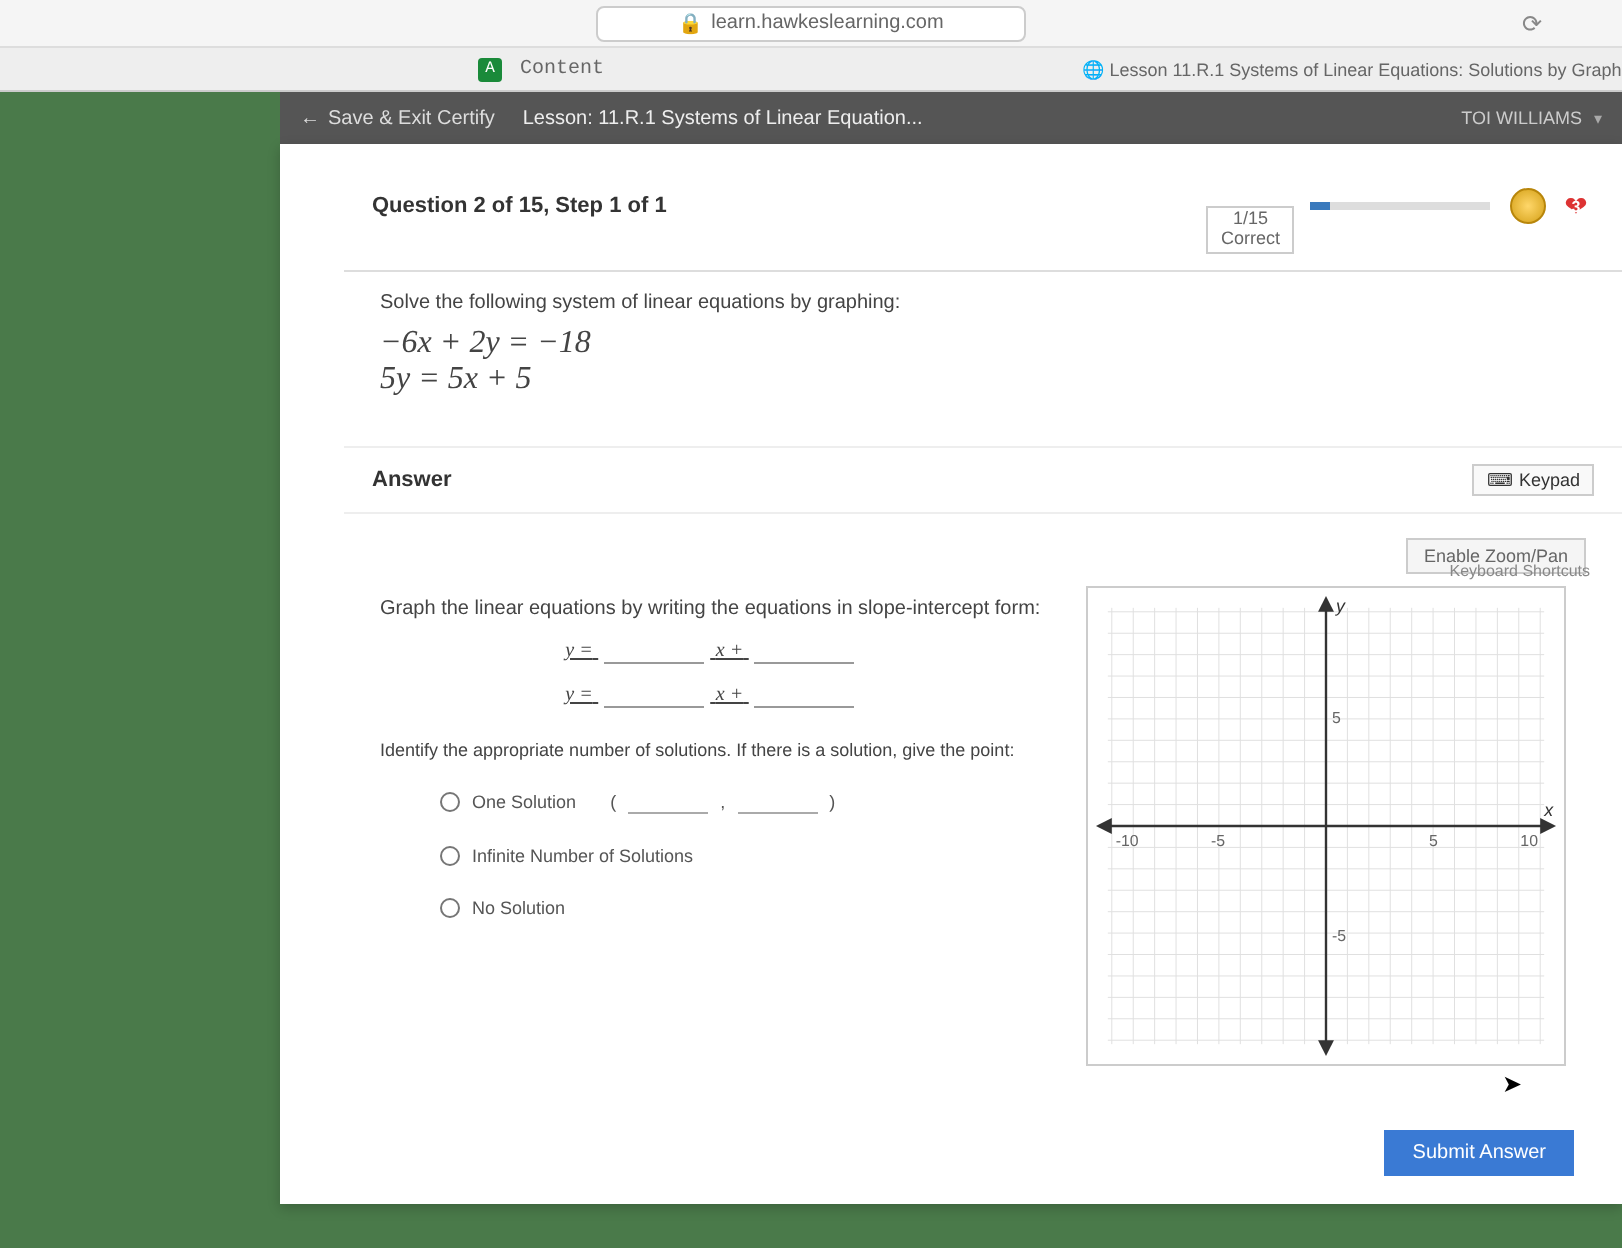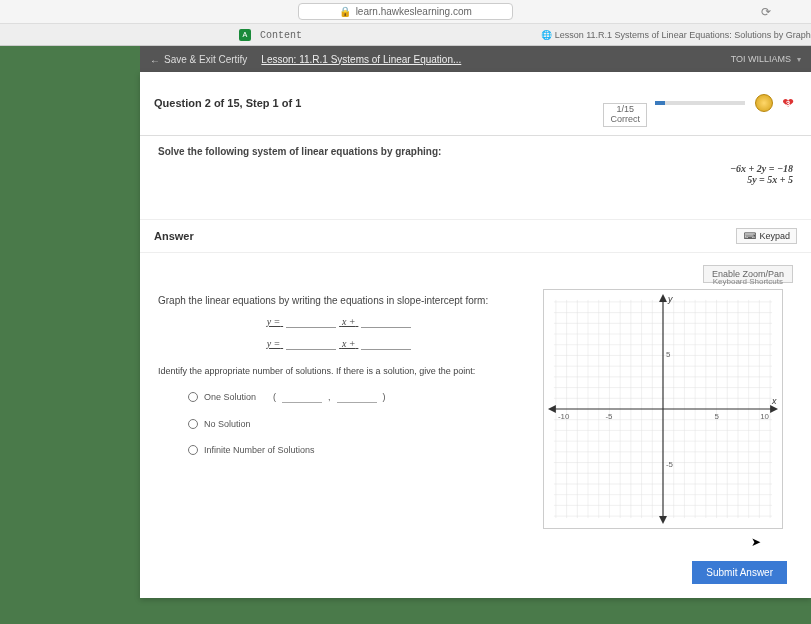--- a/index.html
+++ b/index.html
@@ -54,54 +54,55 @@
 .header-bar {
   background: #555;
   color: #fff;
   height: 26px;
   display: flex;
   align-items: center;
   padding: 0 10px;
   font-size: 10px;
 }
 .save-exit { color:#ddd; margin-right: 14px; display:flex; align-items:center; gap:4px;}
-.lesson-title { color:#eee;text-decoration:underline; }
+.lesson-title { color:#eee; }
 .user-name { margin-left: auto; color:#ccc; font-size:9px;}
 .user-arrow { margin-left:6px; font-size:8px; color:#aaa;}
 .main {
   background: #fff;
   margin: 0;
   min-height: 520px;
   box-shadow: 0 2px 6px rgba(0,0,0,0.2);
+  padding-left: 32px;
 }
 .qbar {
   border-bottom: 1px solid #ddd;
   display: flex;
   align-items: center;
   padding: 8px 14px;
   font-size: 11px;
 }
 .qtext { font-weight: bold; color:#333;}
 .correct-box { margin-left:auto; border:1px solid #ccc; font-size:9px; text-align:center; padding: 1px 6px; line-height:1.1; color:#666;margin-top:23px;}
 .progress-line { width:90px; height:4px; background:#ddd; margin-left:8px; position:relative;}
 .progress-line::after { content:''; position:absolute; left:0; top:0; width:10px; height:4px; background:#3a7abd;}
 .coin { width:18px; height:18px; border-radius:50%; background: radial-gradient(#ffd76a,#d4a017); margin-left:10px; border:1px solid #b8860b;}
 .heart { width:18px; height:18px; margin-left:6px; color:#d33; font-size:14px; display:flex; align-items:center; justify-content:center; position:relative;}
 .heart-num { position:absolute; color:#fff; font-size:8px; font-weight:bold;}
-.prompt { padding: 10px 18px; font-size:10px; color:#444;font-weight:bold;}
-.equations { text-align:right; font-family: 'Times New Roman', serif; font-style:italic; font-size:10px; margin: 6px 0 24px;}
+.prompt { padding: 10px 18px; font-size:10px; color:#444;}
+.equations { text-align:left; font-family: 'Times New Roman', serif; font-style:italic; font-size:16px; margin: 6px 0 14px;}
 .answer-head {
   border-top:1px solid #eee;
   border-bottom:1px solid #eee;
   padding: 8px 14px;
   display:flex; align-items:center;
   font-size:11px; font-weight:bold; color:#333;
 }
 .keypad-btn { margin-left:auto; font-weight:normal; border:1px solid #ccc; padding:2px 6px; font-size:9px; display:flex; align-items:center; gap:3px; background:#f9f9f9;}
-.kbd-shortcuts { position:absolute; right:28px; margin-top:24px; font-size:8px; color:#888;}
+.kbd-shortcuts { position:absolute; right:16px; margin-top:24px; font-size:8px; color:#888;}
 .answer-body { display:flex; padding: 12px 18px 18px; gap: 20px;}
 .left-col { flex: 1; font-size:10px; color:#444; padding-top:30px;}
 .instr { margin-bottom:8px;}
 .eq-row { text-align:center; margin:10px 0;text-decoration:underline;}
 .eq-row .ylbl { font-style:italic; font-family:'Times New Roman',serif;}
 .eq-input { border:none; border-bottom:1px solid #999; width:50px; margin:0 3px; font-size:10px; text-align:center;}
 .identify { margin-top:16px; font-size:9px;}
 .radios { margin-top:10px; padding-left:30px;}
 .radio-row { margin:16px 0; display:flex; align-items:center; gap:6px; font-size:9px; color:#555;}
 .radio-row input[type=radio]{ width:10px; height:10px;}
@@ -212,25 +213,25 @@
             <span>One Solution</span>
             &nbsp;&nbsp;
             <span>(</span>
             <input class="paren-input" style="">
             <span>,</span>
             <input class="paren-input" style="">
             <span>)</span>
           </div>
           <div class="radio-row">
             <input type="radio" name="sol" style="">
-            <span>No Solution</span>
+            <span>Infinite Number of Solutions</span>
           </div>
           <div class="radio-row">
             <input type="radio" name="sol" style="">
-            <span>Infinite Number of Solutions</span>
+            <span>No Solution</span>
           </div>
         </div>
       </div>
 
       <div class="right-col">
         <div class="zoom-btn">Enable Zoom/Pan</div>
         <div class="graph">
           <svg viewBox="0 0 240 240">
             <g>
               <line class="grid-line" x1="12" y1="10" x2="12" y2="230"></line>

